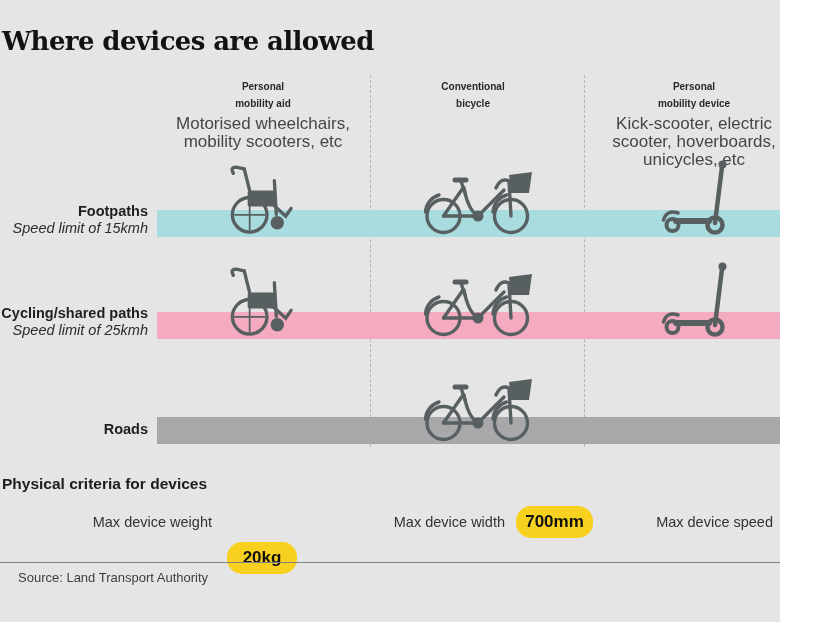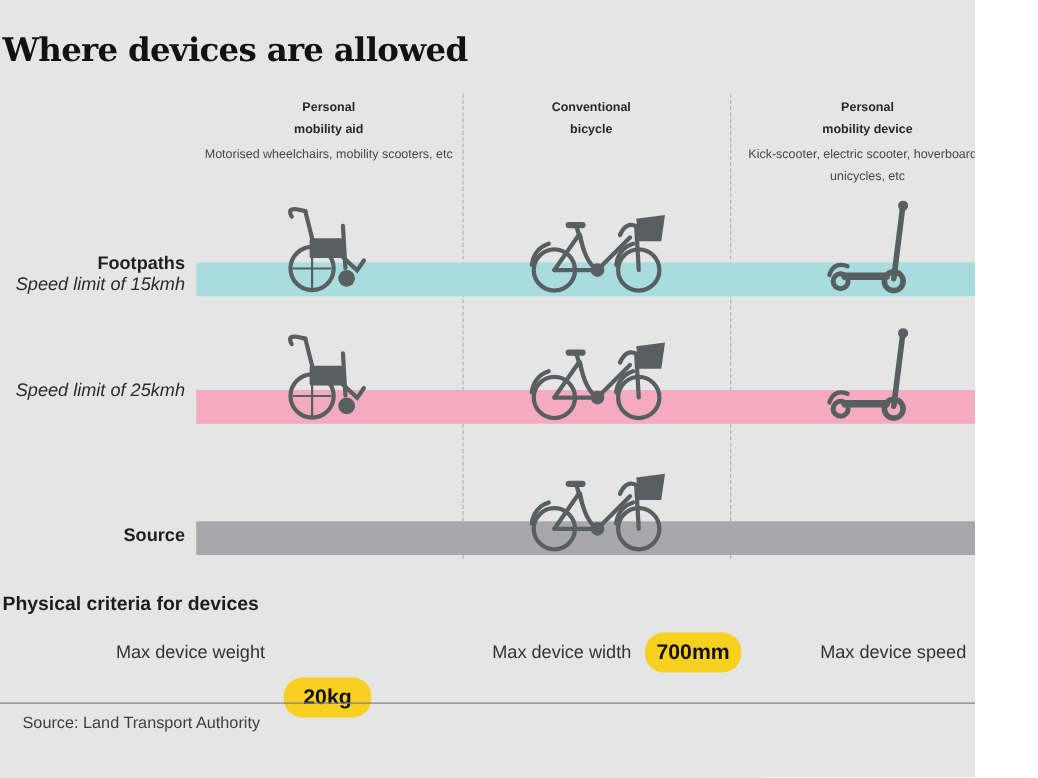--- a/index.html
+++ b/index.html
@@ -5,21 +5,21 @@
   html,body{margin:0;padding:0;background:#fff;}
   .canvas{position:relative;width:780px;height:622px;background:#e5e5e5;overflow:hidden;
           font-family:"Liberation Sans",sans-serif;}
   .title{position:absolute;left:2px;top:26px;font-family:"DejaVu Serif",serif;font-weight:bold;
          font-size:26px;letter-spacing:-0.6px;color:#121212;white-space:nowrap;}
   .vline{position:absolute;top:75px;height:372px;width:0;border-left:1.5px dashed #b3b3b3;}
   .v1{left:370px}.v2{left:584px}.v3{left:801px}
   .colhead{position:absolute;top:78px;text-align:center;color:#26292b;}
   .ch1{left:158px;width:210px}.ch2{left:381px;width:184px}.ch3{left:588px;width:212px}
   .colbold{font-weight:bold;font-size:10px;line-height:17px;}
-  .coldesc{font-weight:400;font-size:10px;line-height:18px;color:#43474a;margin-top:3px;}
+  .coldesc{font-weight:400;font-size:17px;line-height:18px;color:#43474a;margin-top:3px;}
   .band{position:absolute;left:157px;right:0;height:27px;}
   .b1{top:210px}.b2{top:312px}.b3{top:417px}
   .rowlabel{position:absolute;width:148px;left:0;text-align:right;color:#1f1f1f;}
   .r1{top:203px}.r2{top:305px}.r3{top:421px}
   .rlb{font-weight:bold;font-size:14.5px;line-height:17px;}
   .rli{font-style:italic;font-size:14.5px;line-height:17px;color:#2b2b2b;}
   .icon{position:absolute;color:#585f61;}
   .i-wc1{left:223px;top:160px;width:80px;height:77px;}
   .i-bk1{left:421px;top:164px;width:113px;height:73px;}
   .i-sc1{left:659px;top:156px;width:81px;height:81px;}
@@ -111,24 +111,25 @@
 
   <div class="band b1" style="background: rgb(169, 220, 223);"></div>
   <div class="band b2" style="background: rgb(244, 171, 192);"></div>
   <div class="band b3" style="background: rgb(168, 168, 170);"></div>
 
   <div class="rowlabel r1">
     <div class="rlb">Footpaths</div>
     <div class="rli">Speed limit of 15kmh</div>
   </div>
   <div class="rowlabel r2">
+    <div class="rlb">Cycling/shared paths</div>
     <div class="rli">Speed limit of 25kmh</div>
   </div>
   <div class="rowlabel r3">
-    <div class="rlb">Source</div>
+    <div class="rlb">Roads</div>
   </div>
 
   <svg class="icon i-wc1" viewBox="0 0 80 78">
       <use href="#sym-wheelchair"></use>
     </svg>
   <svg class="icon i-bk1" viewBox="0 0 113 73">
       <use href="#sym-bicycle"></use>
     </svg>
   <svg class="icon i-sc1" viewBox="0 0 81 81">
       <use href="#sym-scooter"></use>

